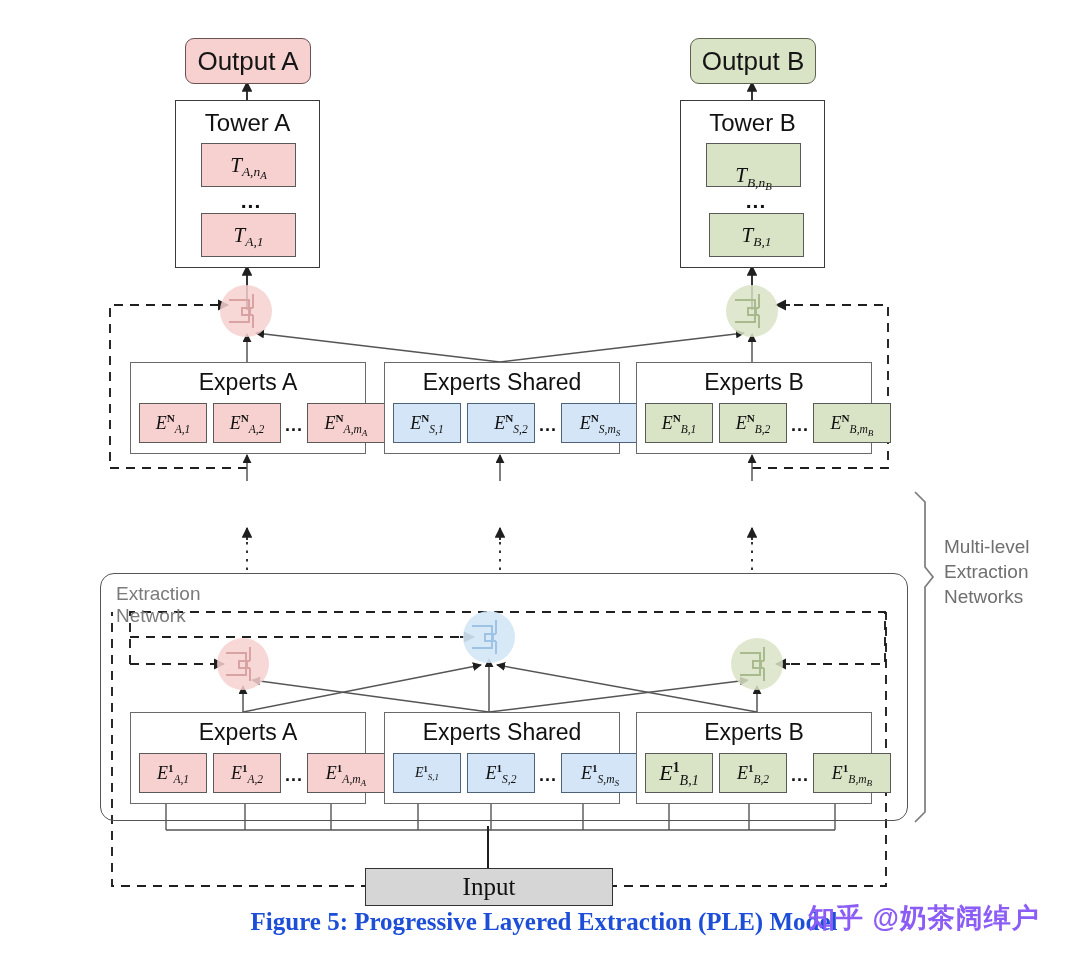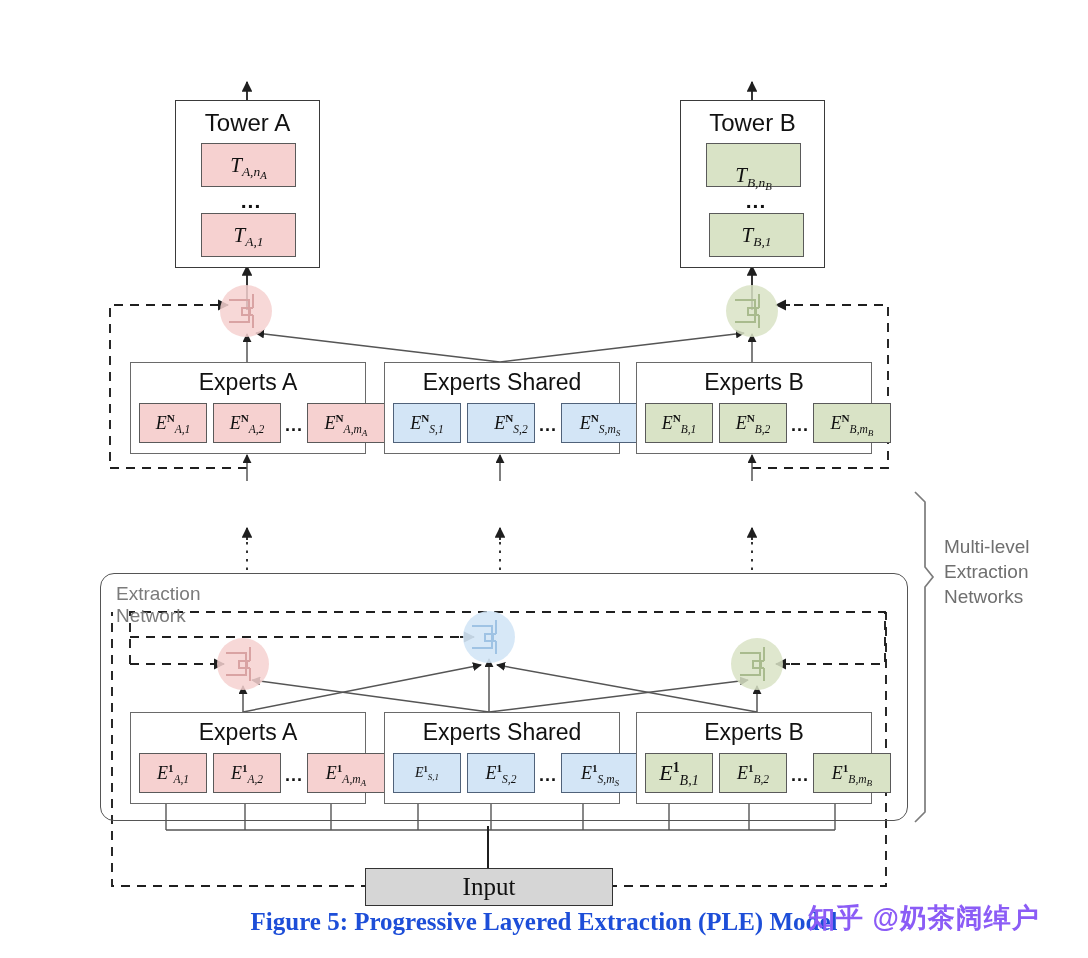--- a/index.html
+++ b/index.html
@@ -177,20 +177,26 @@
     <g stroke="#1f1f1f" fill="none" stroke-width="1.9" stroke-dasharray="9,7">
       <path d="M 370 886 L 112 886 L 112 612"></path>
       <path d="M 608 886 L 886 886 L 886 612"></path>
     </g>
 
     <g stroke="#7b7b7b" fill="none" stroke-width="1.7">
       <path d="M 915 492 L 925 502 L 925 567 L 933 577 L 925 587 L 925 812 L 915 822"></path>
     </g>
   </svg>
 
+  <div class="node pill pink" style="left:185px;top:38px;width:126px;height:46px;">
+    <span>Output A</span>
+  </div>
+  <div class="node pill green" style="left:690px;top:38px;width:126px;height:46px;">
+    <span>Output B</span>
+  </div>
 
   <div class="node tower" style="left:175px;top:100px;width:145px;height:168px;">
     <div class="tower-title">Tower A</div>
     <div class="subbox pink" style="left:25px;top:42px;width:95px;height:44px;">
       <span class="math" style="font-size:21px;">T<span class="sb">A,n<span class="sb2">A</span></span></span>
     </div>
     <div class="dots" style="left:57px;top:88px;width:36px;text-align:center;">...</div>
     <div class="subbox pink" style="left:25px;top:112px;width:95px;height:44px;">
       <span class="math" style="font-size:21px;">T<span class="sb">A,1</span></span>
     </div>

